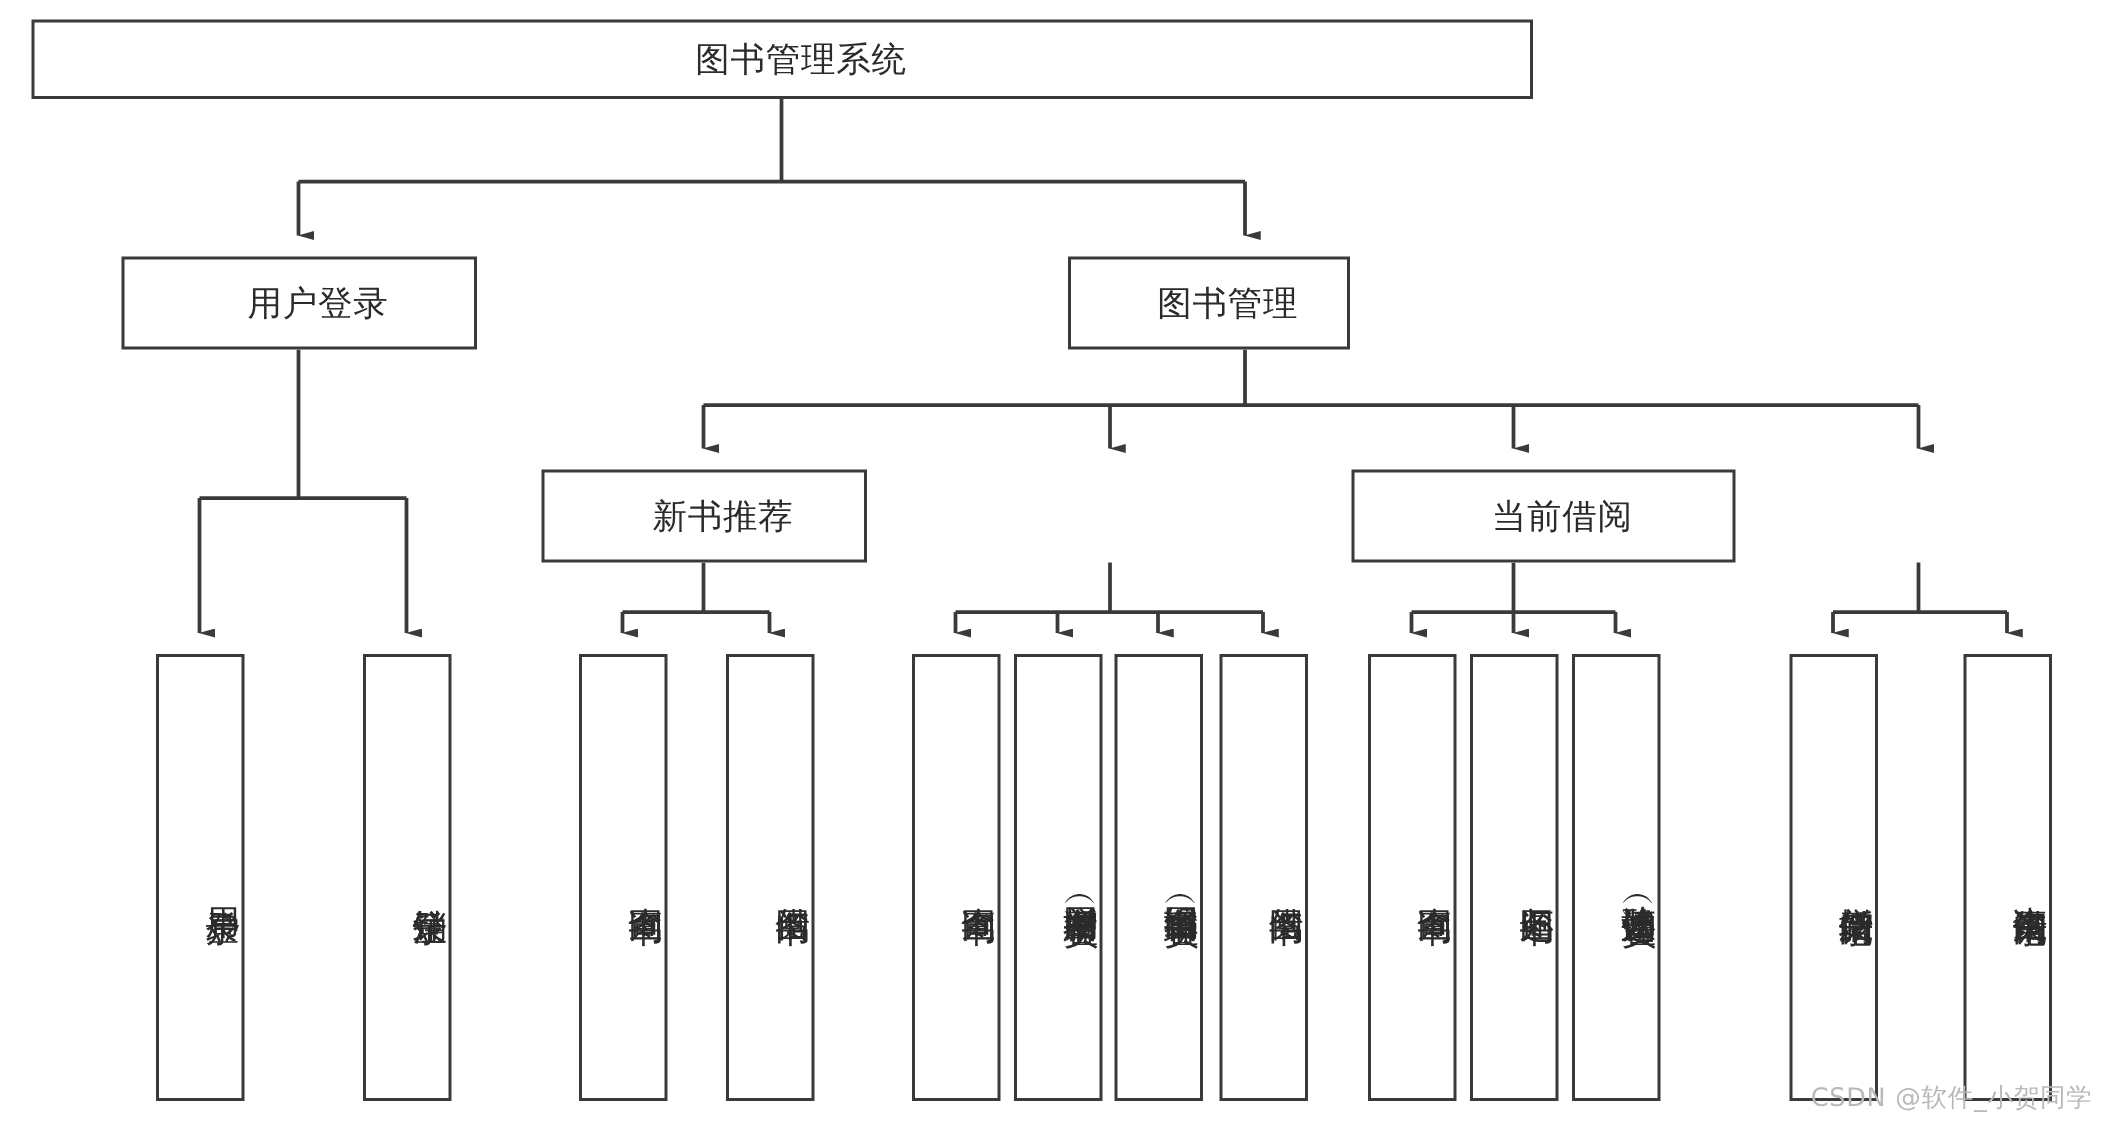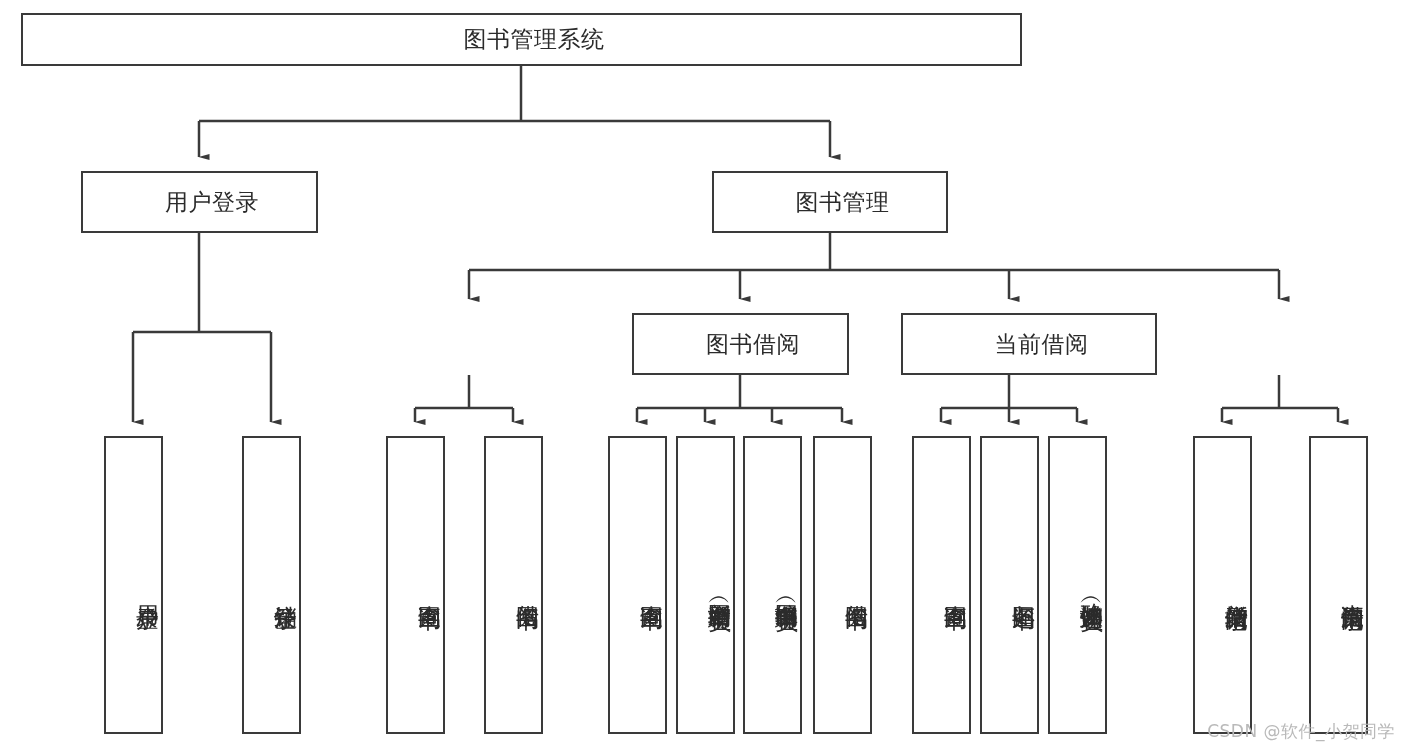--- a/index.html
+++ b/index.html
@@ -122,26 +122,26 @@
     </g>
   </svg>
 
   <div class="node horiz" style="left:21px; top:13px; width:1001px; height:53px;">
     <span>图书管理系统</span>
   </div>
 
   <div class="node horiz" style="left:81px; top:171px; width:237px; height:62px;">
     <span>用户登录</span>
   </div>
-  <div class="node horiz" style="left:712px; top:171px; width:236px; height:62px;">
+  <div class="node horiz" style="left:712px; top:171px; width:188px; height:62px;">
     <span>图书管理</span>
   </div>
 
-  <div class="node horiz" style="left:632px; top:313px; width:217px; height:62px;">
-    <span>图书借阅</span>
+  <div class="node horiz" style="left:361px; top:313px; width:217px; height:62px;">
+    <span>新书推荐</span>
   </div>
   <div class="node horiz" style="left:901px; top:313px; width:256px; height:62px;">
     <span>当前借阅</span>
   </div>
 
   <div class="node vert" style="left:104px; top:436px; width:59px; height:298px;">
     <span class="vlabel">用户登录</span>
   </div>
   <div class="node vert" style="left:242px; top:436px; width:59px; height:298px;">
     <span class="vlabel">注销登录</span>

